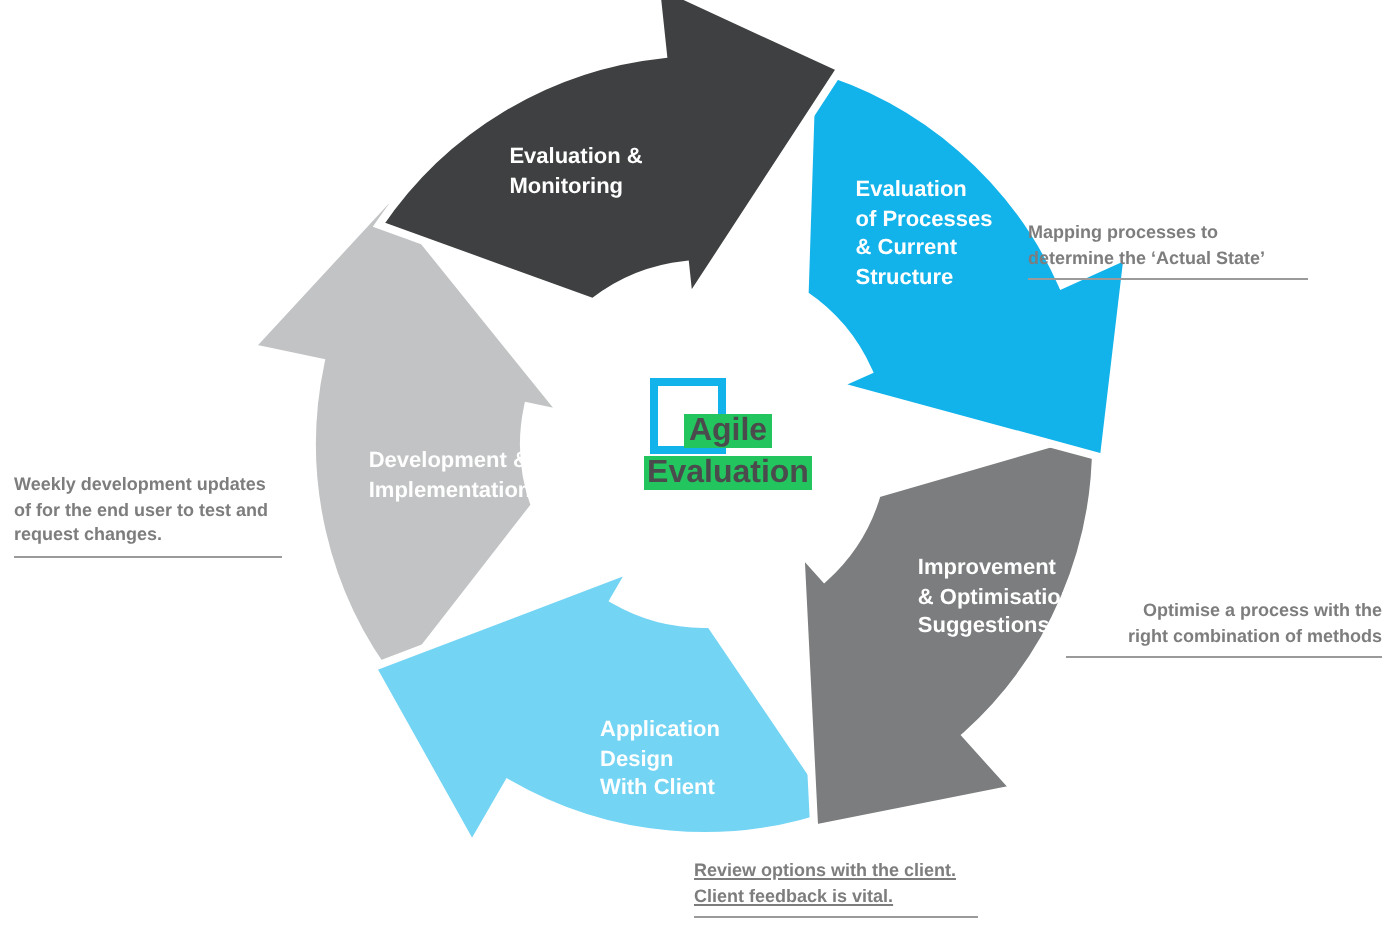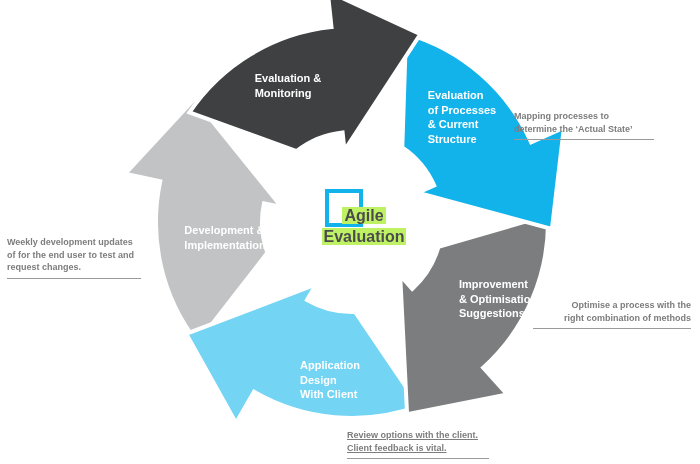--- a/index.html
+++ b/index.html
@@ -35,21 +35,21 @@
 
   
   .logo-square{
     position:absolute;left:325px;top:189px;width:30px;height:30px;
     border:4px solid #12b2ea;background:transparent;
   }
   .logo-title{
     position:absolute;left:284px;top:205px;width:160px;text-align:center;
     font-size:16px;font-weight:700;color:#4b4b4d;line-height:21px;
   }
-  .logo-title .t-line{background:#bef264;padding:0 2px;}
+  .logo-title .t-line{background:#22c55e;padding:0 2px;}
 </style>
 </head>
 <body>
 
 <div class="stage">
 
   <svg width="700" height="464" viewBox="0 0 700 464">
 
     <path fill="#c1c3c4" d="M197.5,342.7 A196,196 0 0 1 160.3,181.2 L125.1,173.8 L194.4,98.9 L281.6,207.0 L264.0,203.3 A90,90 0 0 0 267.4,252.8 Z"></path>
     <path fill="#73d4f4" d="M419.0,406.2 A196,196 0 0 1 254.0,391.7 L236.0,422.9 L186.2,333.8 L316.0,284.4 L307.0,299.9 A90,90 0 0 0 355.1,311.9 Z"></path>

